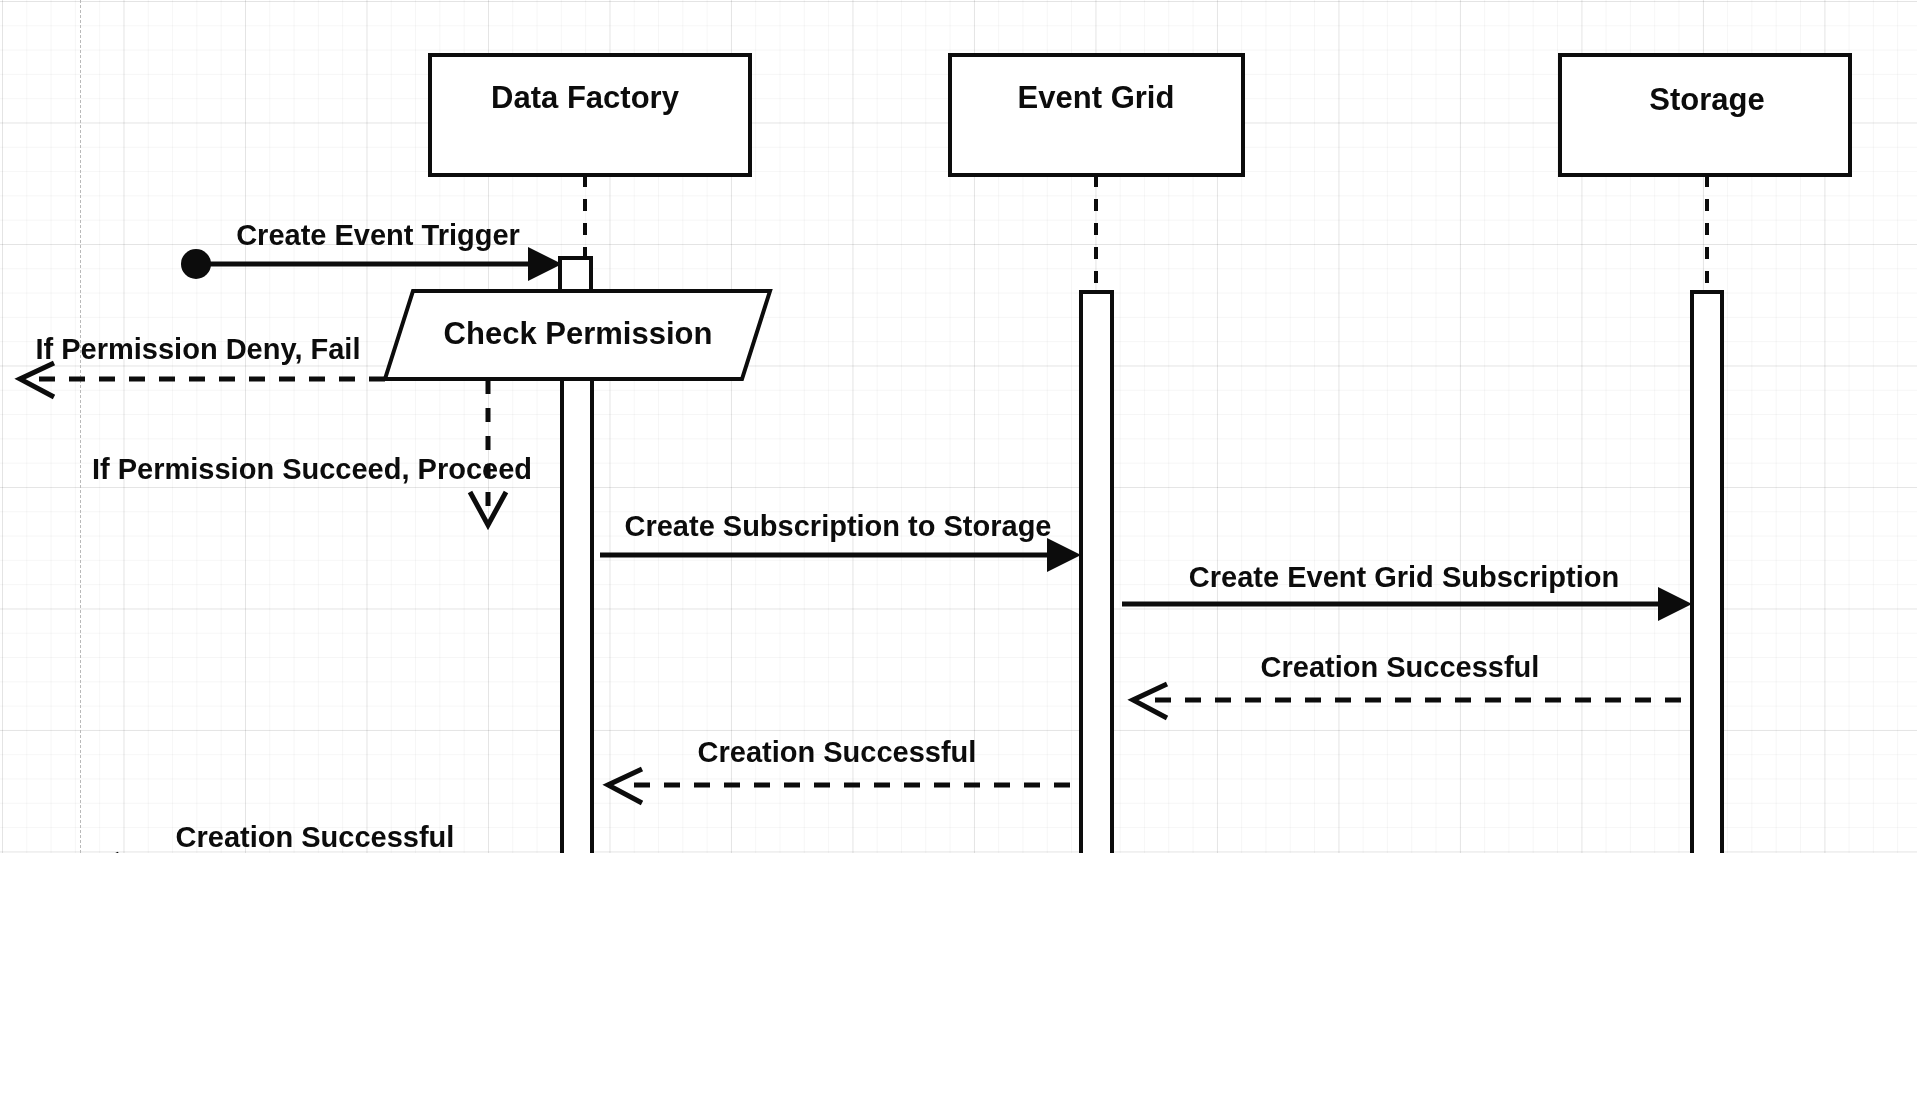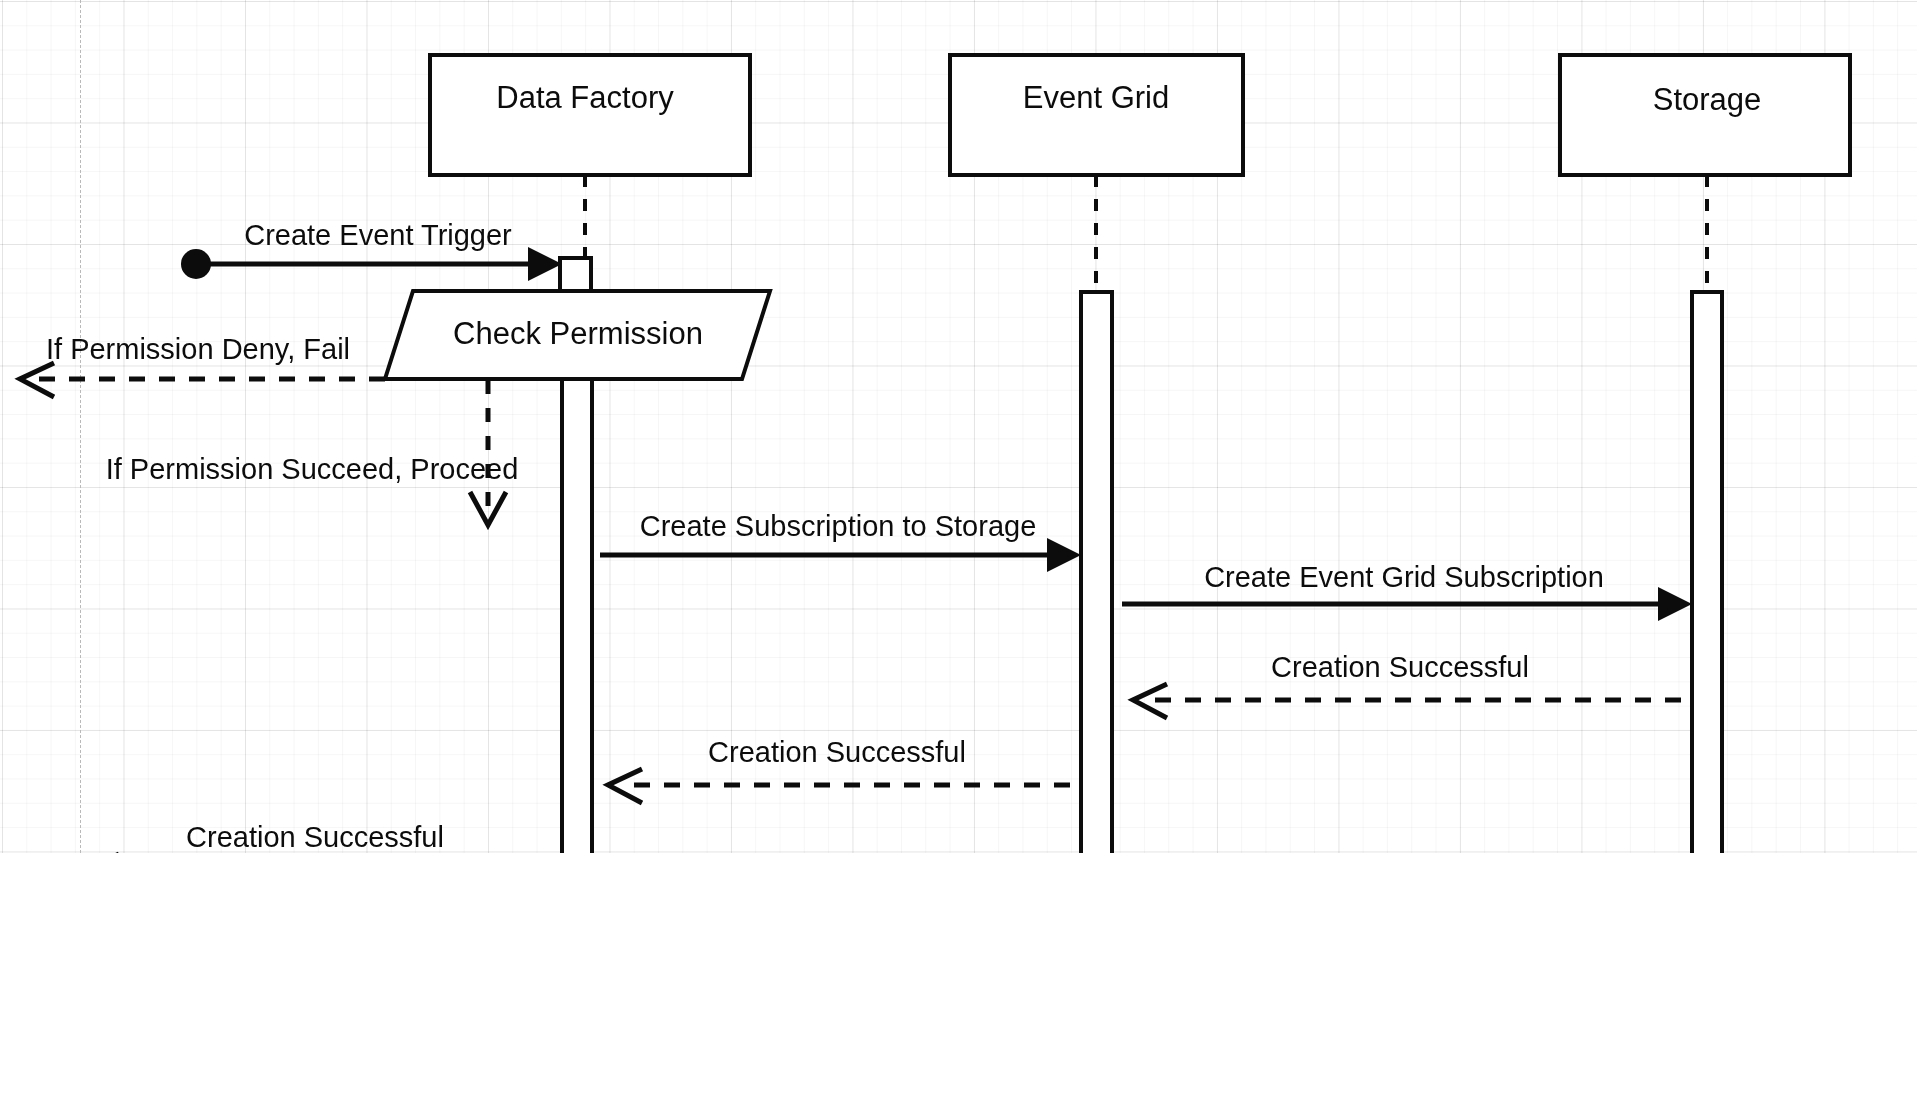--- a/index.html
+++ b/index.html
@@ -18,20 +18,21 @@
       linear-gradient(to right, rgba(0,0,0,0.035) 1px, transparent 1px),
       linear-gradient(to bottom, rgba(0,0,0,0.035) 1px, transparent 1px);
     background-size:
       121.5px 121.5px,
       121.5px 121.5px,
       24.3px 24.3px,
       24.3px 24.3px;
     background-position: 2px 1px, 2px 1px, 2px 1px, 2px 1px;
     overflow: hidden;
     font-family: "Liberation Sans", sans-serif;
+    font-weight: bold;
   }
   #diagram-svg {
     position: absolute;
     left: 0;
     top: 0;
     width: 1917px;
     height: 1099px;
   }
   .lane-guide {
     position: absolute;

